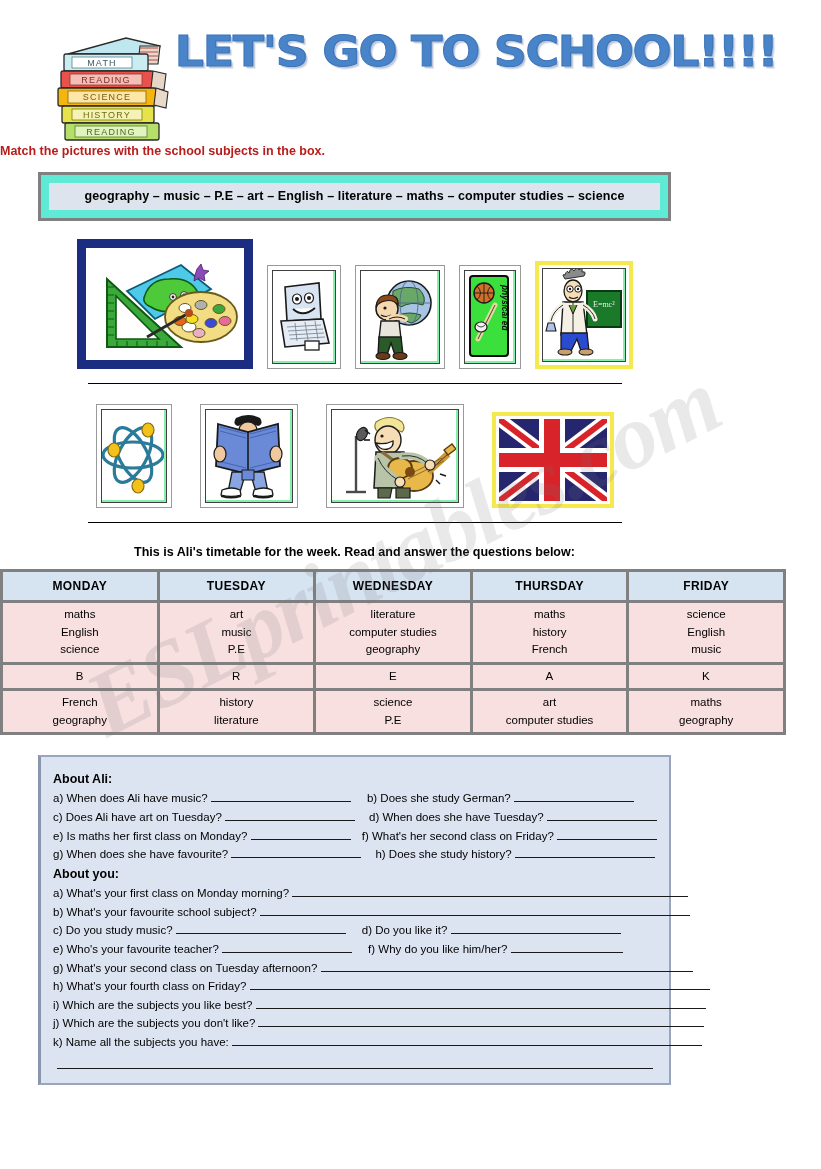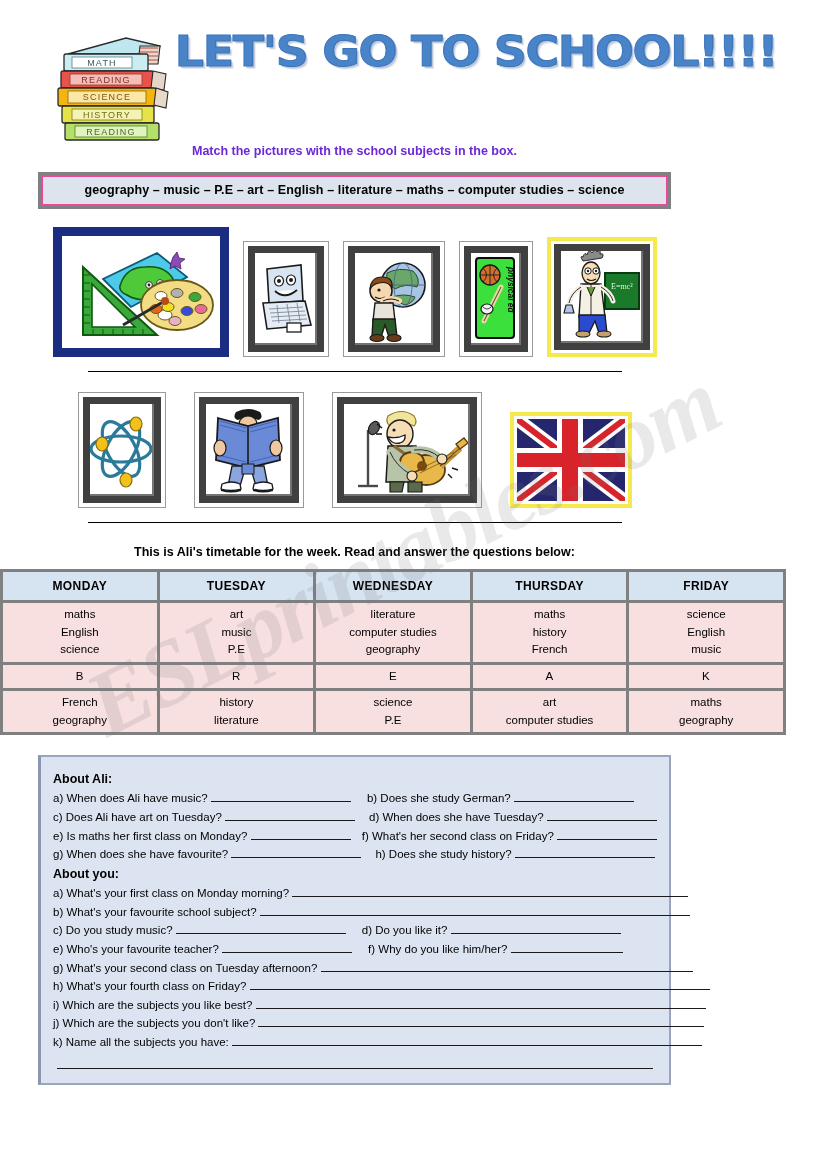--- a/index.html
+++ b/index.html
@@ -72,33 +72,33 @@
     transform: scaleX(1.06);
     text-shadow:
        1px 0 0 #6f9ad4,
        2px 2px 0 rgba(160,175,200,0.55),
        3px 3px 1px rgba(190,200,215,0.4);
     -webkit-text-stroke: 1px #3c75bb;
     white-space: nowrap;
   }
 
   .instruction {
-    text-align: center;
+    text-align: left;
     font-size: 12.5px;
     font-weight: bold;
-    color: #6d28d9;
+    color: #b91c1c;
     margin-top: 4px;
   }
 
   
   .subject-box-outer {
     margin: 14px 38px 0 38px;
     border: 3px solid #808080;
-    background: #ec4899;
-    padding: 2px;
+    background: #5eead4;
+    padding: 8px;
   }
   .subject-box {
     background: #dde4ee;
     text-align: center;
     font-size: 12.5px;
     font-weight: bold;
     padding: 6px 0 7px 0;
     letter-spacing: 0.1px;
   }
 
@@ -121,21 +121,21 @@
   .hr-line2 { margin-top: 14px; }
 
   .frame {
     background: #fff;
     box-sizing: border-box;
     position: relative;
   }
   .frame-thin { border: 1px solid #9a9a9a; padding: 4px; }
   .frame-navy { border: 9px solid #1b2d80; padding: 3px; }
   .frame-yellow { border: 4px solid #f5e94e; padding: 3px; }
-  .frame-inner { border: 7px solid #404040; background:#737373; }
+  .frame-inner { border: 1px solid #404040; background:#86efac; }
 
   .pic-art      { width: 152px; height: 106px; }
   .pic-standard { width: 62px;  height: 92px;  }
   .pic-geo      { width: 78px;  height: 92px;  }
   .pic-pe       { width: 50px;  height: 92px;  }
   .pic-sci      { width: 82px;  height: 92px;  }
   .pic-atom     { width: 64px;  height: 92px;  }
   .pic-lit      { width: 86px;  height: 92px;  }
   .pic-mus      { width: 126px; height: 92px;  }
   .pic-flag     { width: 108px; height: 82px;  }

